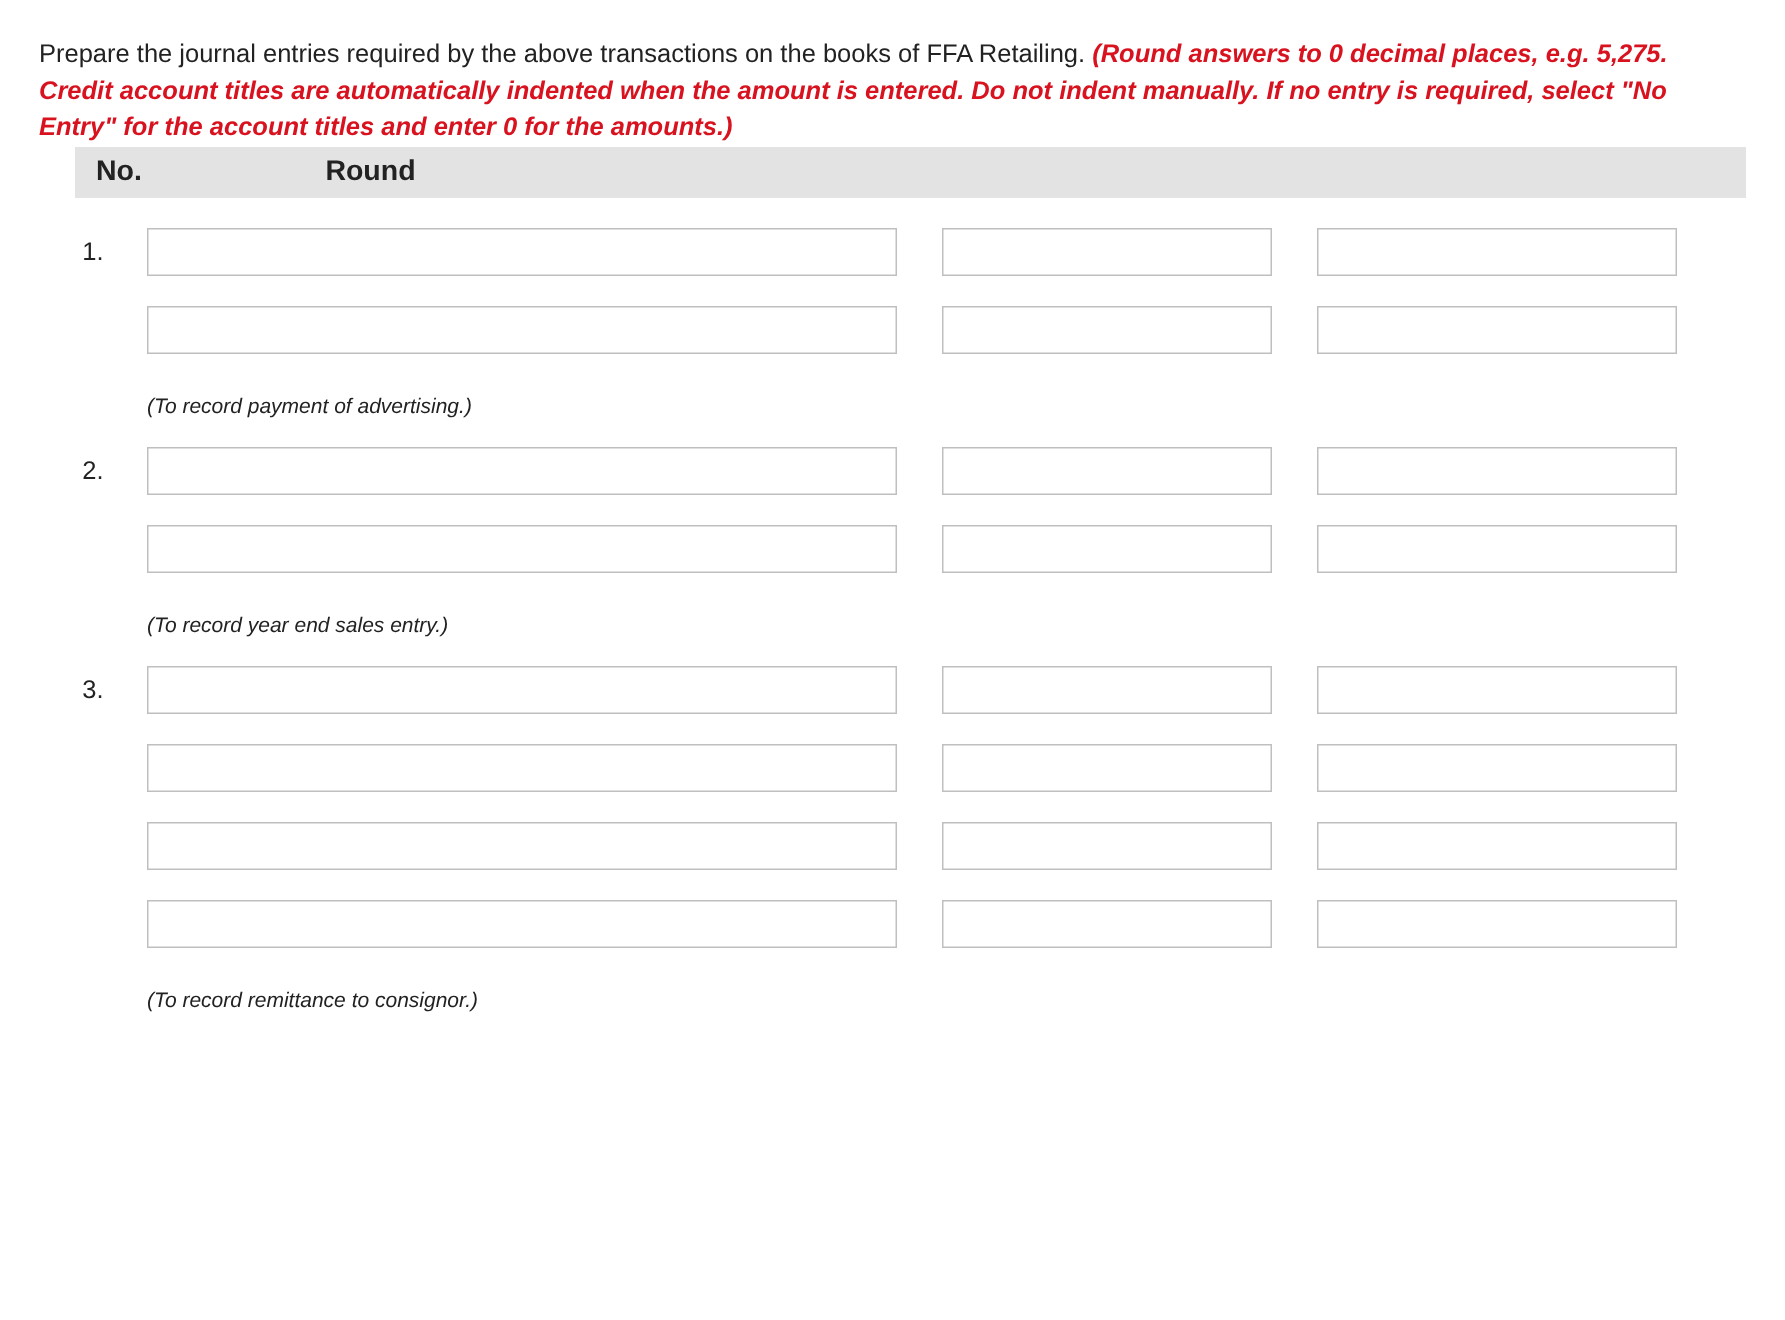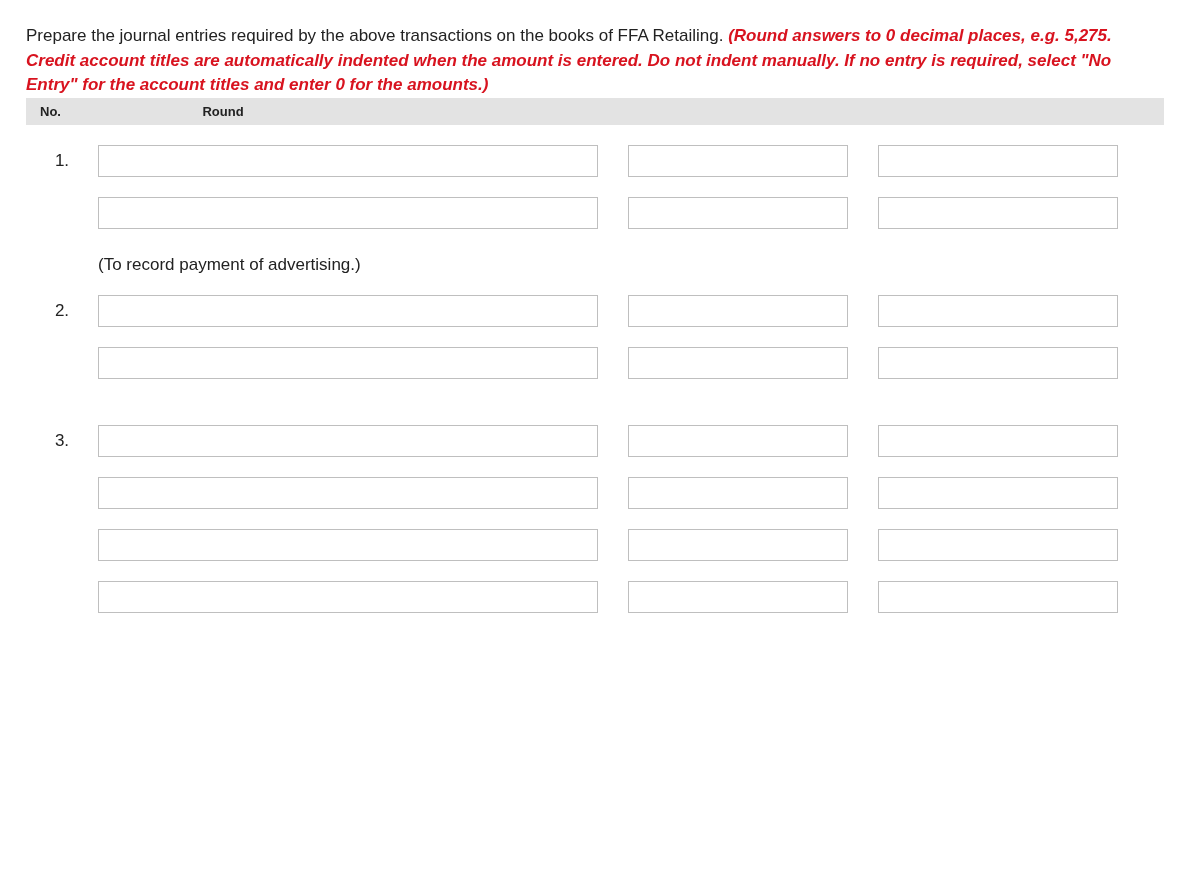--- a/index.html
+++ b/index.html
@@ -18,22 +18,23 @@
   .instructions .note {
     color: #d8131f;
     font-style: italic;
     font-weight: 700;
   }
   .header-row {
     display: flex;
     align-items: center;
     background: #e3e3e3;
     font-weight: 700;
-    font-size: 13px;
+    font-size: 19px;
     padding: 6px 0;
+    margin-left: 24px;
   }
   .col-no    { width: 72px;  padding-left: 14px; }
   .col-title { width: 530px; }
   .col-debit { width: 250px; text-align: center; }
   .col-credit{ width: 250px; text-align: center; }
 
   .entry-row {
     display: flex;
     align-items: center;
     margin-top: 20px;
@@ -54,21 +55,21 @@
     background: #fff;
     font-size: 15px;
     padding: 2px 6px;
   }
   .explain-row {
     display: flex;
     margin-top: 26px;
     margin-bottom: 8px;
   }
   .explain-row .spacer { width: 72px; }
-  .explain-row .text { font-size: 17px; }
+  .explain-row .text { font-size: 14px; font-style: italic; }
 </style>
 </head>
 <body>
 
 <div class="instructions">
   <span>Prepare the journal entries required by the above transactions on the books of FFA Retailing. </span><span class="note">(Round answers to 0 decimal places, e.g. 5,275. Credit account titles are automatically indented when the amount is entered. Do not indent manually. If no entry is required, select "No Entry" for the account titles and enter 0 for the amounts.)</span>
 </div>
 
 <div class="header-row">
   <div class="col-no">No.</div>
@@ -99,20 +100,21 @@
   <div class="credit-cell"><input class="box" type="text" style=""></div>
 </div>
 <div class="entry-row">
   <div class="num"></div>
   <div class="title-cell"><input class="box" type="text" style=""></div>
   <div class="debit-cell"><input class="box" type="text" style=""></div>
   <div class="credit-cell"><input class="box" type="text" style=""></div>
 </div>
 <div class="explain-row">
   <div class="spacer"></div>
+  <div class="text">(To record year end sales entry.)</div>
 </div>
 
 <div class="entry-row">
   <div class="num">3.</div>
   <div class="title-cell"><input class="box" type="text" style=""></div>
   <div class="debit-cell"><input class="box" type="text" style=""></div>
   <div class="credit-cell"><input class="box" type="text" style=""></div>
 </div>
 <div class="entry-row">
   <div class="num"></div>
@@ -127,13 +129,14 @@
   <div class="credit-cell"><input class="box" type="text" style=""></div>
 </div>
 <div class="entry-row">
   <div class="num"></div>
   <div class="title-cell"><input class="box" type="text" style=""></div>
   <div class="debit-cell"><input class="box" type="text" style=""></div>
   <div class="credit-cell"><input class="box" type="text" style=""></div>
 </div>
 <div class="explain-row">
   <div class="spacer"></div>
+  <div class="text">(To record remittance to consignor.)</div>
 </div>
 
 </body></html>

